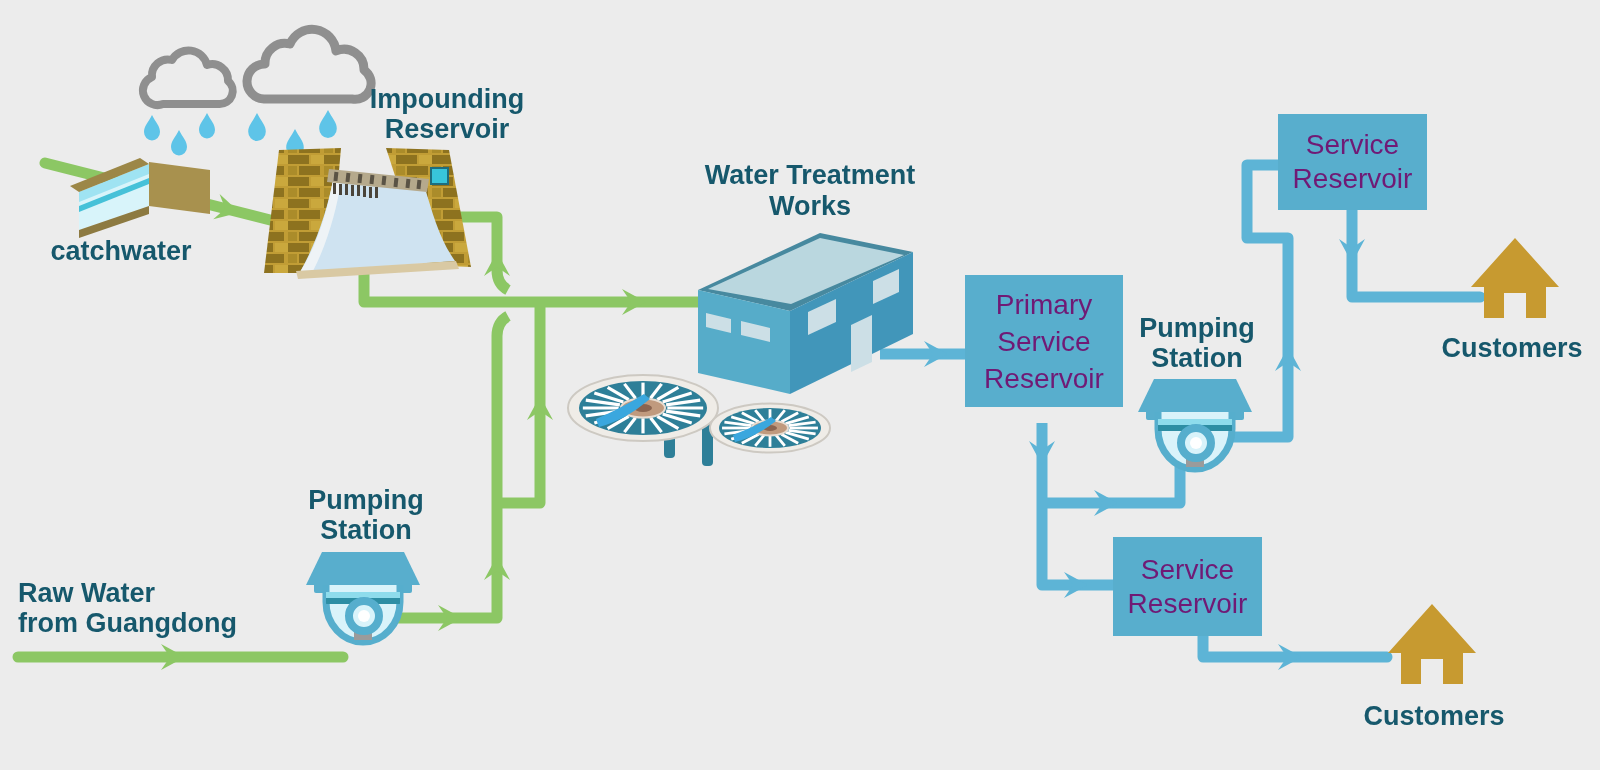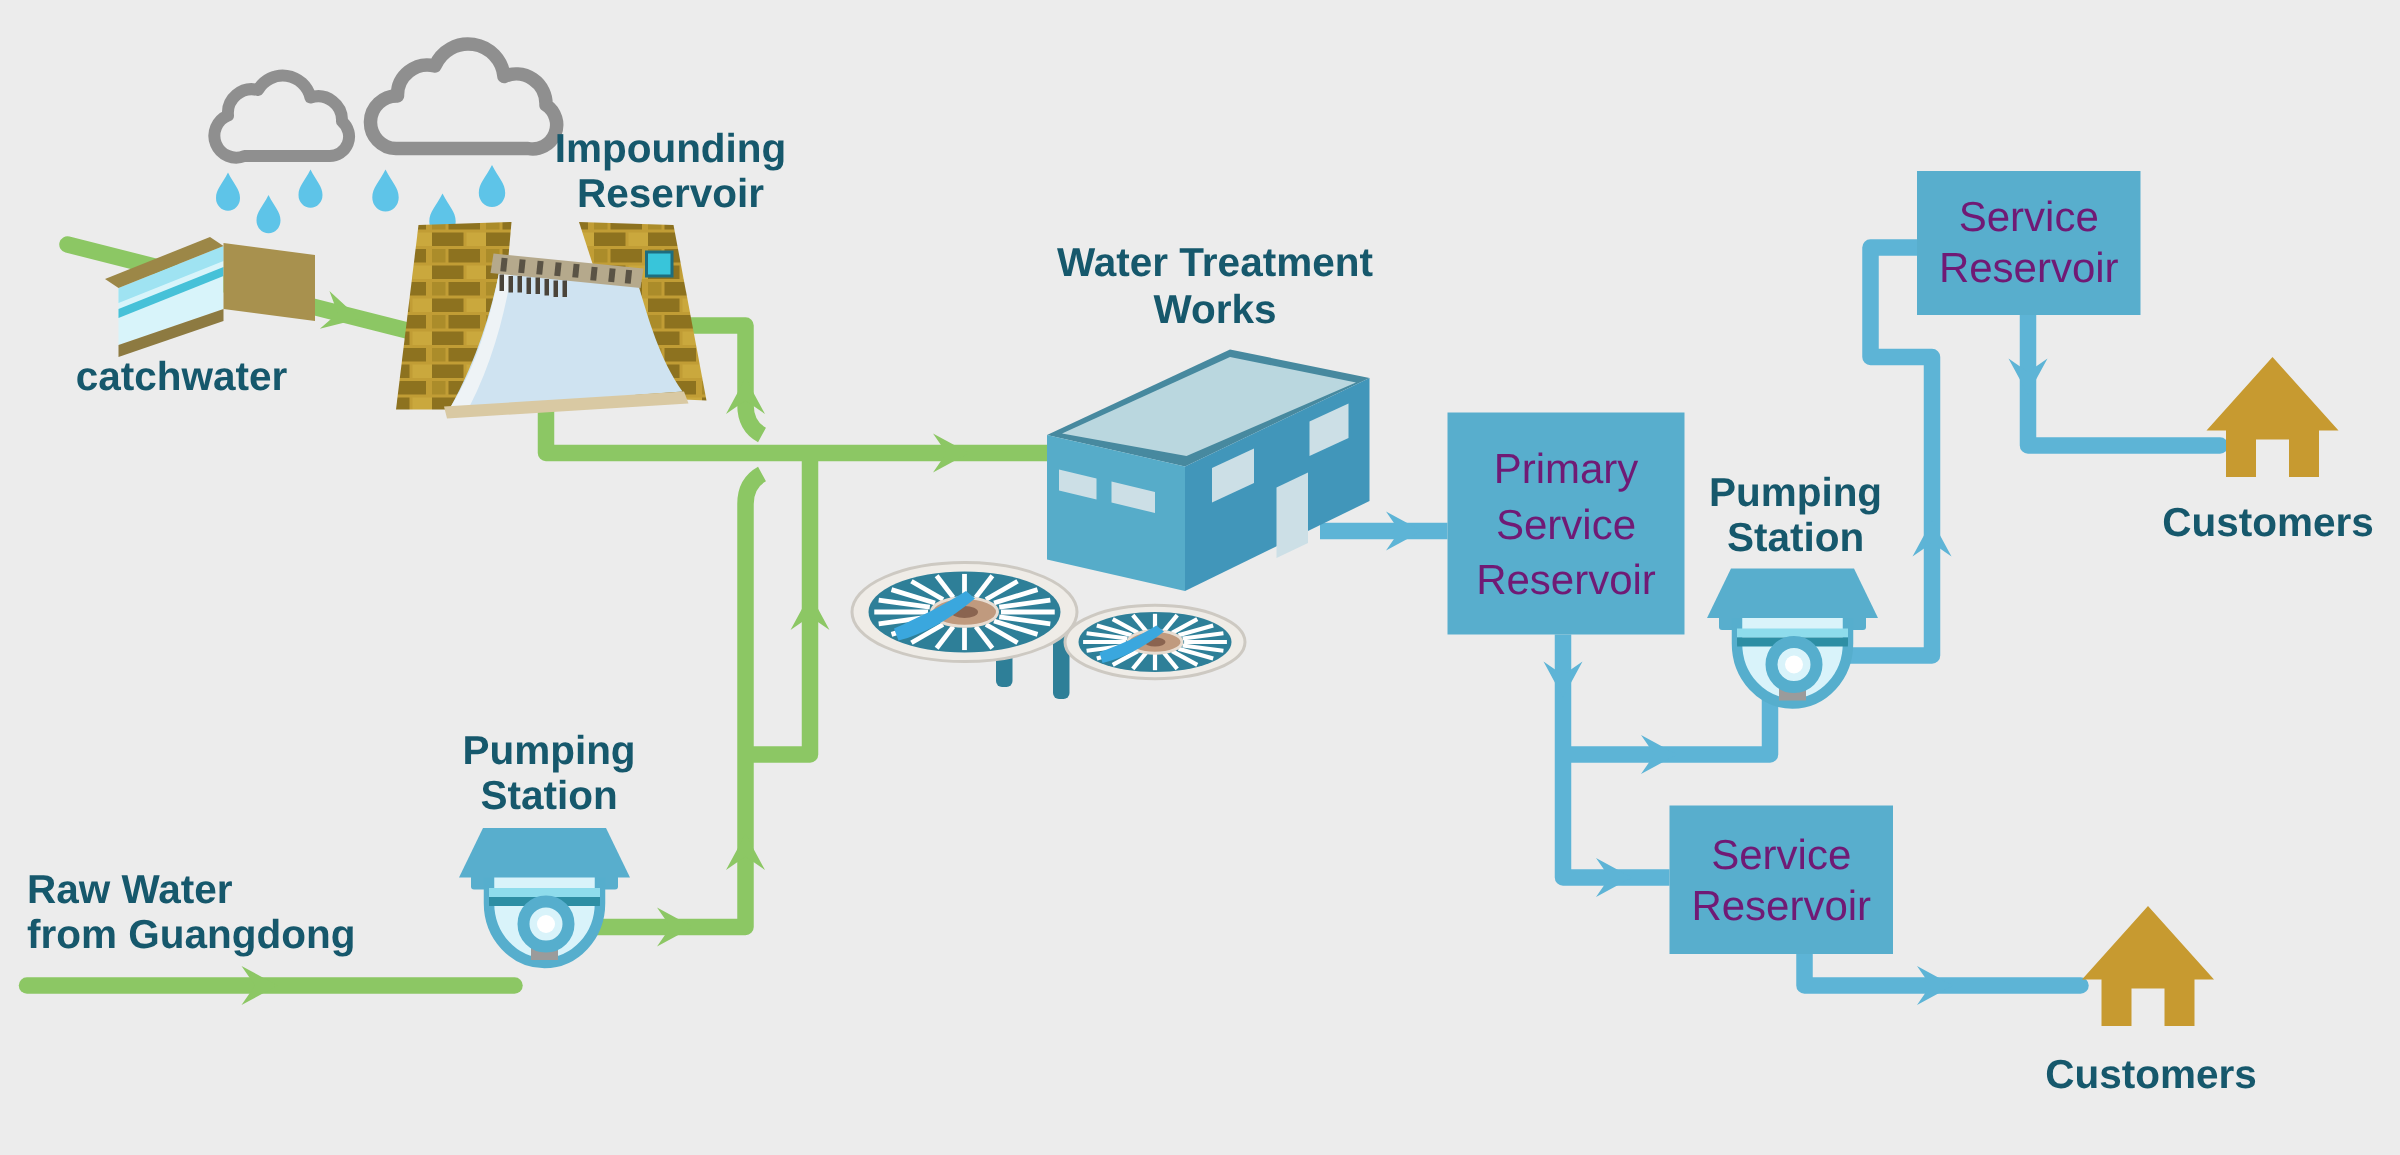--- a/index.html
+++ b/index.html
@@ -11,21 +11,21 @@
   .lbl{
     position:absolute;color:#16586c;font-size:27px;line-height:30px;
     text-align:center;white-space:pre-line;transform:translateX(-50%);font-weight:bold;
   }
   .lbl.left{transform:none;text-align:left;}
   .box{
     position:absolute;background:#58aecd;color:#701a75;
     display:flex;align-items:center;justify-content:center;
     text-align:center;white-space:pre-line;font-size:28px;line-height:34px;
   }
-  #psr-box{left:965px;top:275px;width:158px;height:148px;line-height:37px;}
+  #psr-box{left:965px;top:275px;width:158px;height:132px;line-height:37px;}
   #sr1-box{left:1278px;top:114px;width:149px;height:96px;}
   #sr2-box{left:1113px;top:537px;width:149px;height:99px;}
   #impounding-label{left:447px;top:84px;}
   #catchwater-label{left:121px;top:236px;}
   #wtw-label{left:810px;top:160px;line-height:31px;}
   #raw-water-label{left:18px;top:578px;}
   #ps1-label{left:366px;top:485px;}
   #ps2-label{left:1197px;top:313px;}
   #customers1-label{left:1512px;top:333px;}
   #customers2-label{left:1434px;top:701px;}

